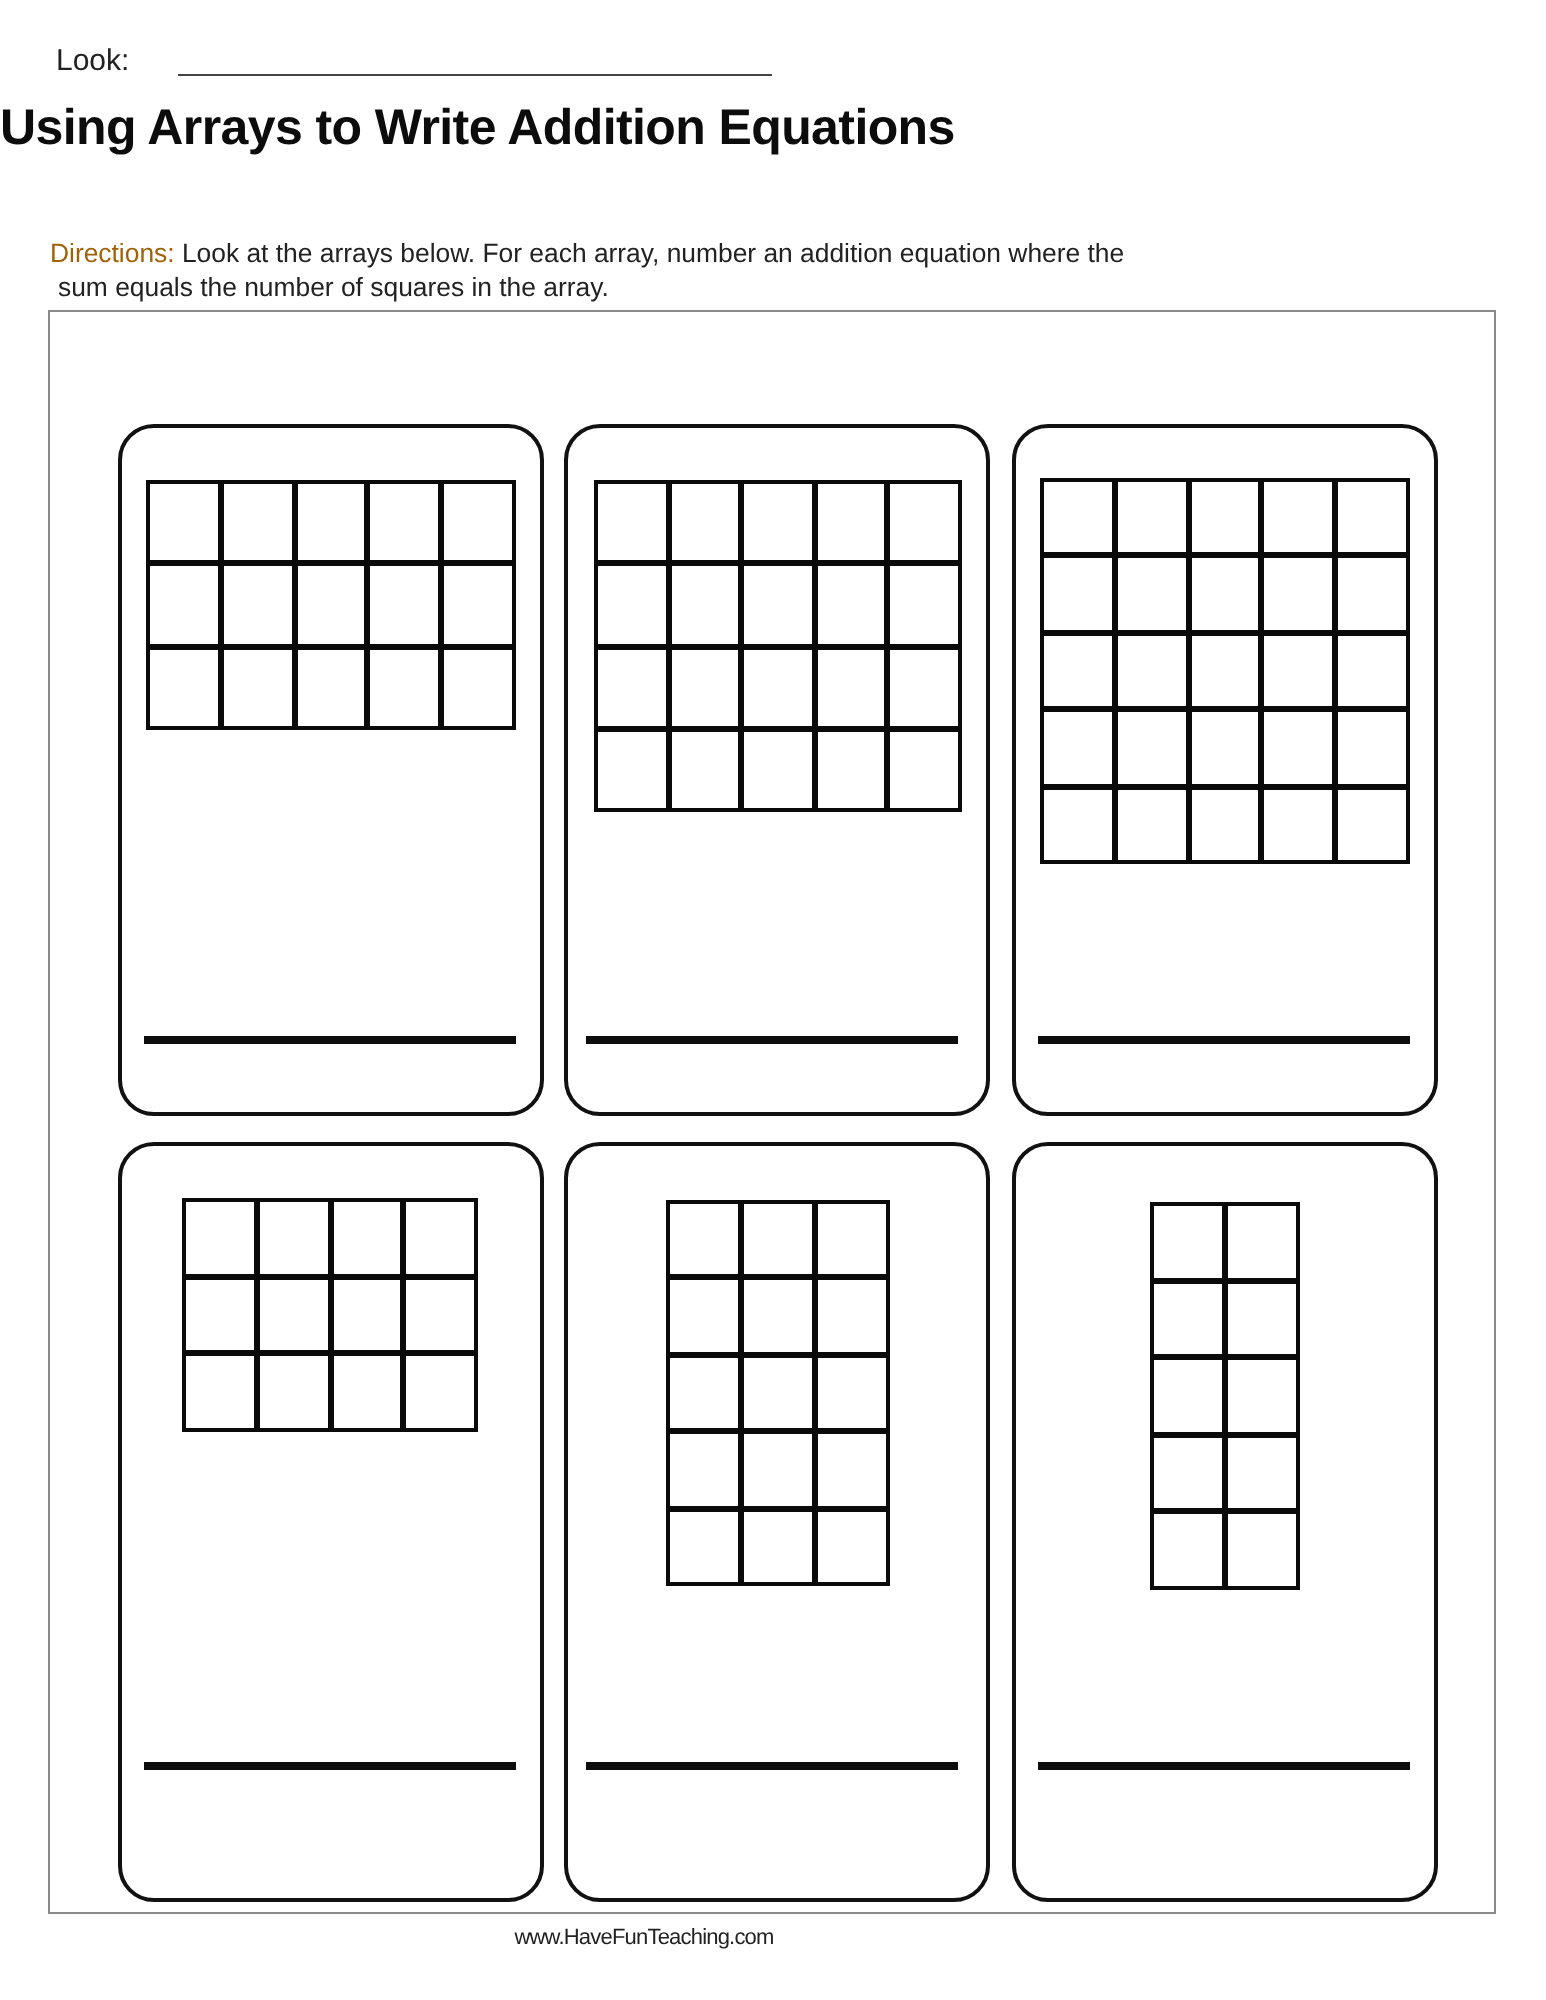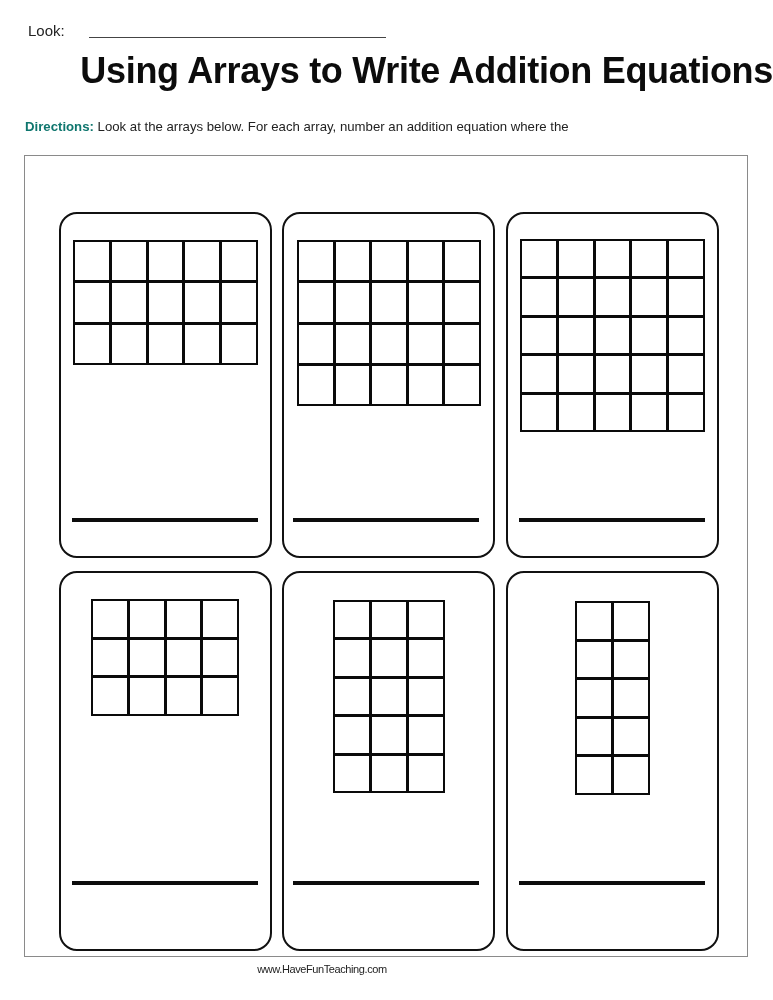--- a/index.html
+++ b/index.html
@@ -1,25 +1,25 @@
 <!DOCTYPE html>
 <html><head>
 <meta charset="utf-8">
 <style>
   html, body { margin: 0; padding: 0; background: #ffffff; }
   body { width: 773px; height: 1000px; position: relative; overflow: hidden;
          font-family: "Liberation Sans", "DejaVu Sans", sans-serif; color: #111; }
   .name-label { position: absolute; left: 28px; top: 22px; font-size: 15px; color: #222; }
   .name-line { position: absolute; left: 89px; top: 37px; width: 297px; height: 0;
                border-top: 1px solid #444; }
-  .title { position: absolute; left: 0; width: 773px; top: 50px; text-align: right;
-           font-size: 36px; font-weight: bold; letter-spacing: -0.3px; color: #0c0c0c; }
+  .title { position: absolute; left: 0; width: 773px; top: 50px; text-align: left;
+           font-size: 25px; font-weight: bold; letter-spacing: -0.3px; color: #0c0c0c; }
   .directions { position: absolute; left: 25px; top: 118px; width: 660px; font-size: 13.2px;
                 line-height: 17px; color: #222; }
-  .directions b { font-weight: bold; color: #0f766e; }
+  .directions b { font-weight: normal; color: #a16207; }
   .directions .line2 { padding-left: 4px; display: block; }
   .frame { position: absolute; left: 24px; top: 155px; width: 724px; height: 802px;
            border: 1px solid #8a8a8a; box-sizing: border-box; }
   .card { position: absolute; box-sizing: border-box; border: 2px solid #111;
           border-radius: 18px; background: #fff; }
   .grid { position: absolute; display: grid; box-sizing: border-box;
           border: 2.5px solid #0a0a0a; background: #0a0a0a; gap: 3px; }
   .cell { background: #fff; }
   .answer-line { position: absolute; height: 4px; background: #0d0d0d; }
   .footer { position: absolute; left: 0; width: 644px; top: 963px; text-align: center;
@@ -28,20 +28,21 @@
 </head>
 <body>
 
 <div class="name-label">Look:</div>
 <div class="name-line"></div>
 
 <div class="title">Using Arrays to Write Addition Equations</div>
 
 <div class="directions">
   <b>Directions:</b><span> Look at the arrays below.  For each array, number an addition equation where the</span>
+  <span class="line2">sum equals the number of squares in the array.</span>
 </div>
 
 <div class="frame"></div>
 
 <div class="card" style="left:59px;top:212px;width:213px;height:346px;"></div>
 <div class="grid" style="left: 73px; top: 240px; width: 185px; height: 125px; grid-template-columns: repeat(5, 1fr); grid-template-rows: repeat(3, 1fr);">
     <div class="cell"></div>
     <div class="cell"></div>
     <div class="cell"></div>
     <div class="cell"></div>

